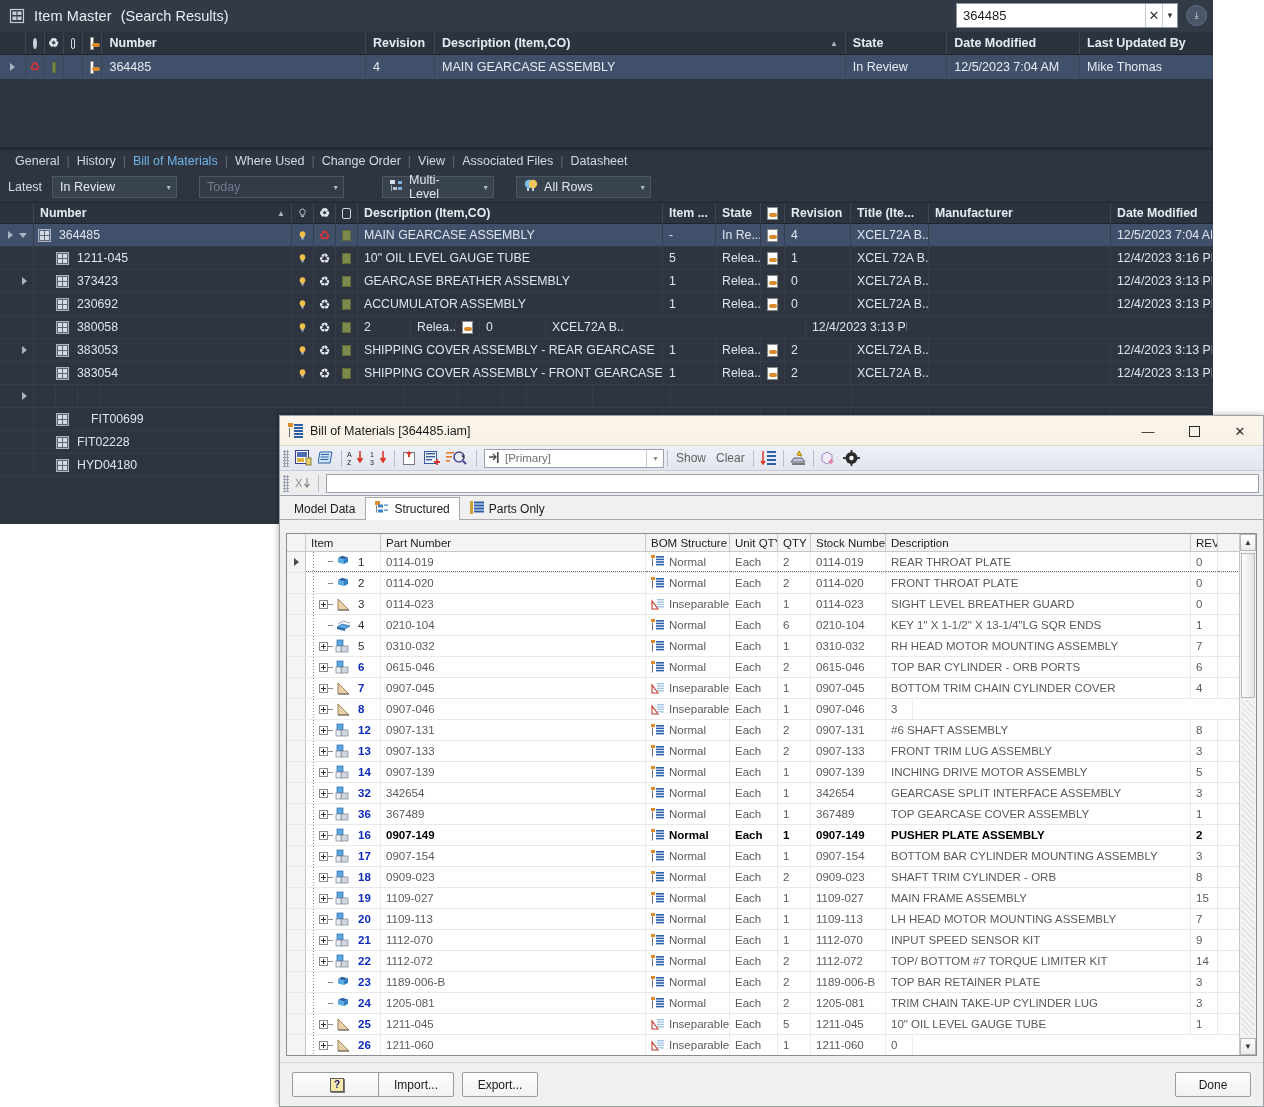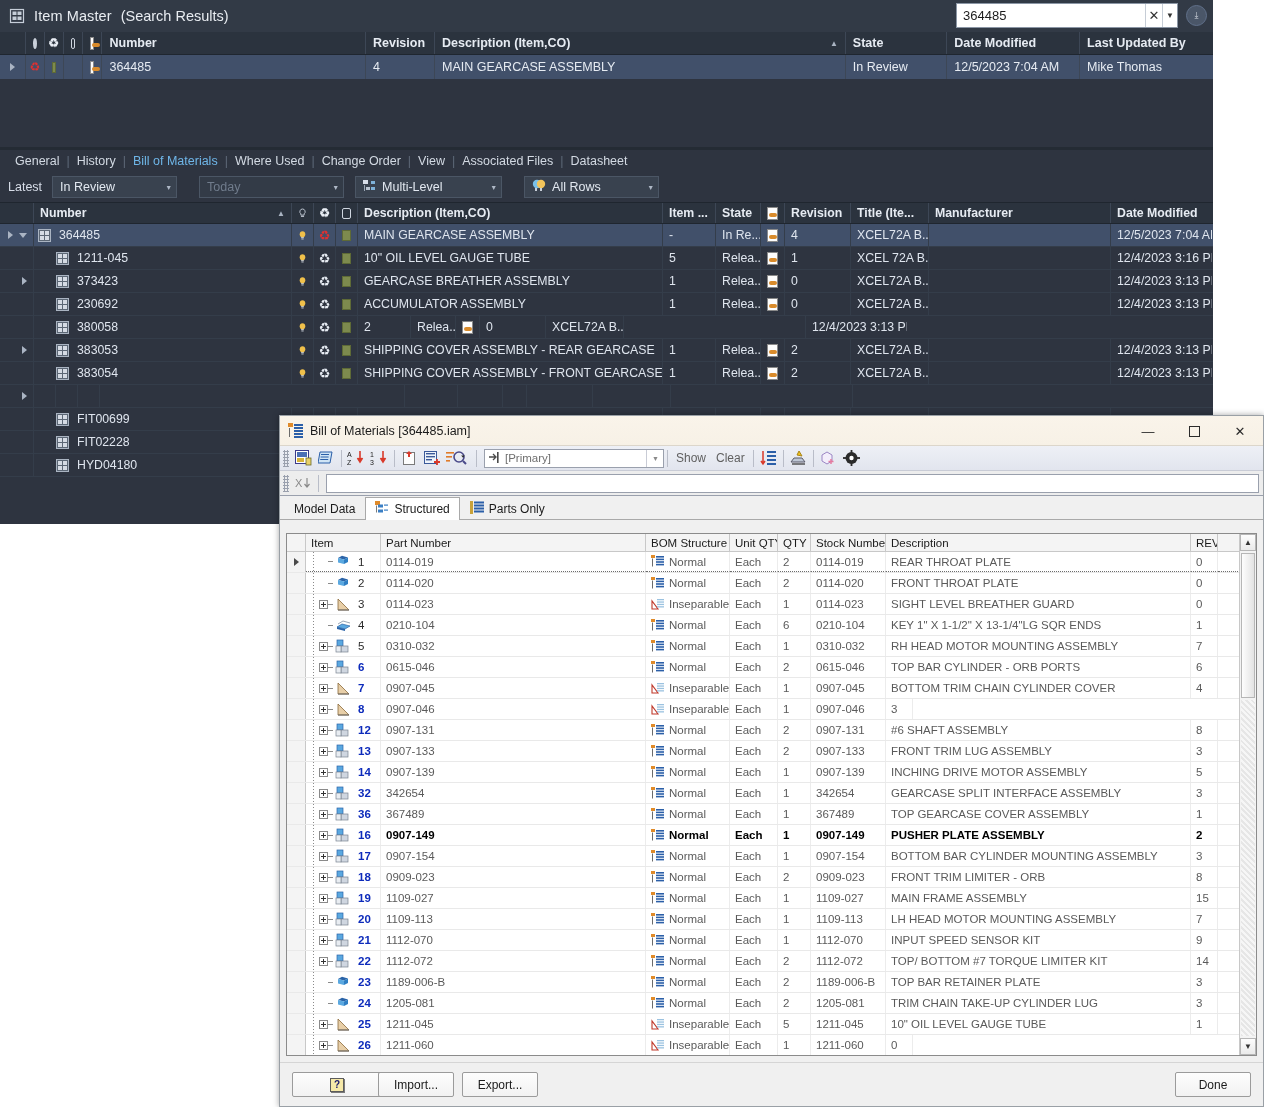--- a/index.html
+++ b/index.html
@@ -289,21 +289,21 @@
   <div class="vfilters">
     <span class="vf-label">Latest</span>
     <div class="vf-combo" style="width:125px">
       <span>In Review</span>
       <span class="arw">▼</span>
     </div>
     <div class="vf-combo disabled" style="width:145px;margin-left:12px">
       <span>Today</span>
       <span class="arw">▼</span>
     </div>
-    <div class="vf-combo" style="width:147px;margin-left:1px">
+    <div class="vf-combo" style="width:112px;margin-left:28px">
       <span>
         <svg width="13" height="12" viewBox="0 0 13 12">
             <rect x="0" y="0" width="5" height="4" fill="#d8dee9"></rect>
             <rect x="1" y="5" width="1" height="6" fill="#9aa6b5"></rect>
             <rect x="3" y="7" width="4" height="3" fill="#bac4d1"></rect>
             <rect x="8" y="1" width="4" height="3" fill="#7fb2d9"></rect>
             <rect x="8" y="7" width="4" height="3" fill="#7fb2d9"></rect>
           </svg>
       </span>
       <span>Multi-Level</span>
@@ -616,21 +616,21 @@
         <div class="c" style="width:53px"></div>
         <div class="c" style="width:45px"></div>
         <div class="c" style="width:24px;justify-content:center"></div>
         <div class="c" style="width:66px"></div>
         <div class="c" style="width:78px"></div>
         <div class="c" style="width:182px"></div>
         <div class="c nob" style="width:101px"></div>
       </div>
       <div class="vbom-row">
         <div class="c" style="width:34px;justify-content:flex-end;padding-right:6px"></div>
-        <div class="c" style="width:258px;padding-left:22px;gap:8px">
+        <div class="c" style="width:258px;padding-left:22px;gap:22px">
           <span style="width:13px;height:13px;border:1px solid #aab4c2;display:inline-grid;grid-template-columns:1fr 1fr;grid-template-rows:1fr 1fr;gap:1px;padding:1px;background:#5c6775">
             <i style="background:#d5dbe4"></i>
             <i style="background:#d5dbe4"></i>
             <i style="background:#d5dbe4"></i>
             <i style="background:#d5dbe4"></i>
           </span>
           <span>FIT00699</span>
         </div>
         <div class="c" style="width:22px;justify-content:center"></div>
         <div class="c" style="width:22px;justify-content:center"></div>
@@ -1383,21 +1383,21 @@
                 <rect x="5" y="1" width="8" height="1.6" fill="#2b5fa8"></rect>
                 <rect x="5" y="3.6" width="8" height="1.6" fill="#2b5fa8"></rect>
                 <rect x="5" y="6.2" width="8" height="1.6" fill="#2b5fa8"></rect>
                 <rect x="5" y="8.8" width="8" height="1.6" fill="#2b5fa8"></rect>
               </svg></span>
             <span>Normal</span>
           </div>
           <div class="gc" style="width:48px">Each</div>
           <div class="gc" style="width:33px">2</div>
           <div class="gc" style="width:75px">0909-023</div>
-          <div class="gc" style="width:305px">FRONT TRIM LIMITER - ORB</div>
+          <div class="gc" style="width:305px">SHAFT TRIM CYLINDER - ORB</div>
           <div class="gc" style="width:27px">8</div>
           <div class="gc" style="flex:1;border-right:0"></div>
         </div>
         <div class="grow">
           <div class="rowhdr"></div>
           <div class="gc" style="width:75px;padding-left:2px">
             <span class="tline"></span>
             <span class="plusbox"></span>
             <span class="dash"></span>
             <span class="mini"><svg width="17" height="15" viewBox="0 0 17 15">

